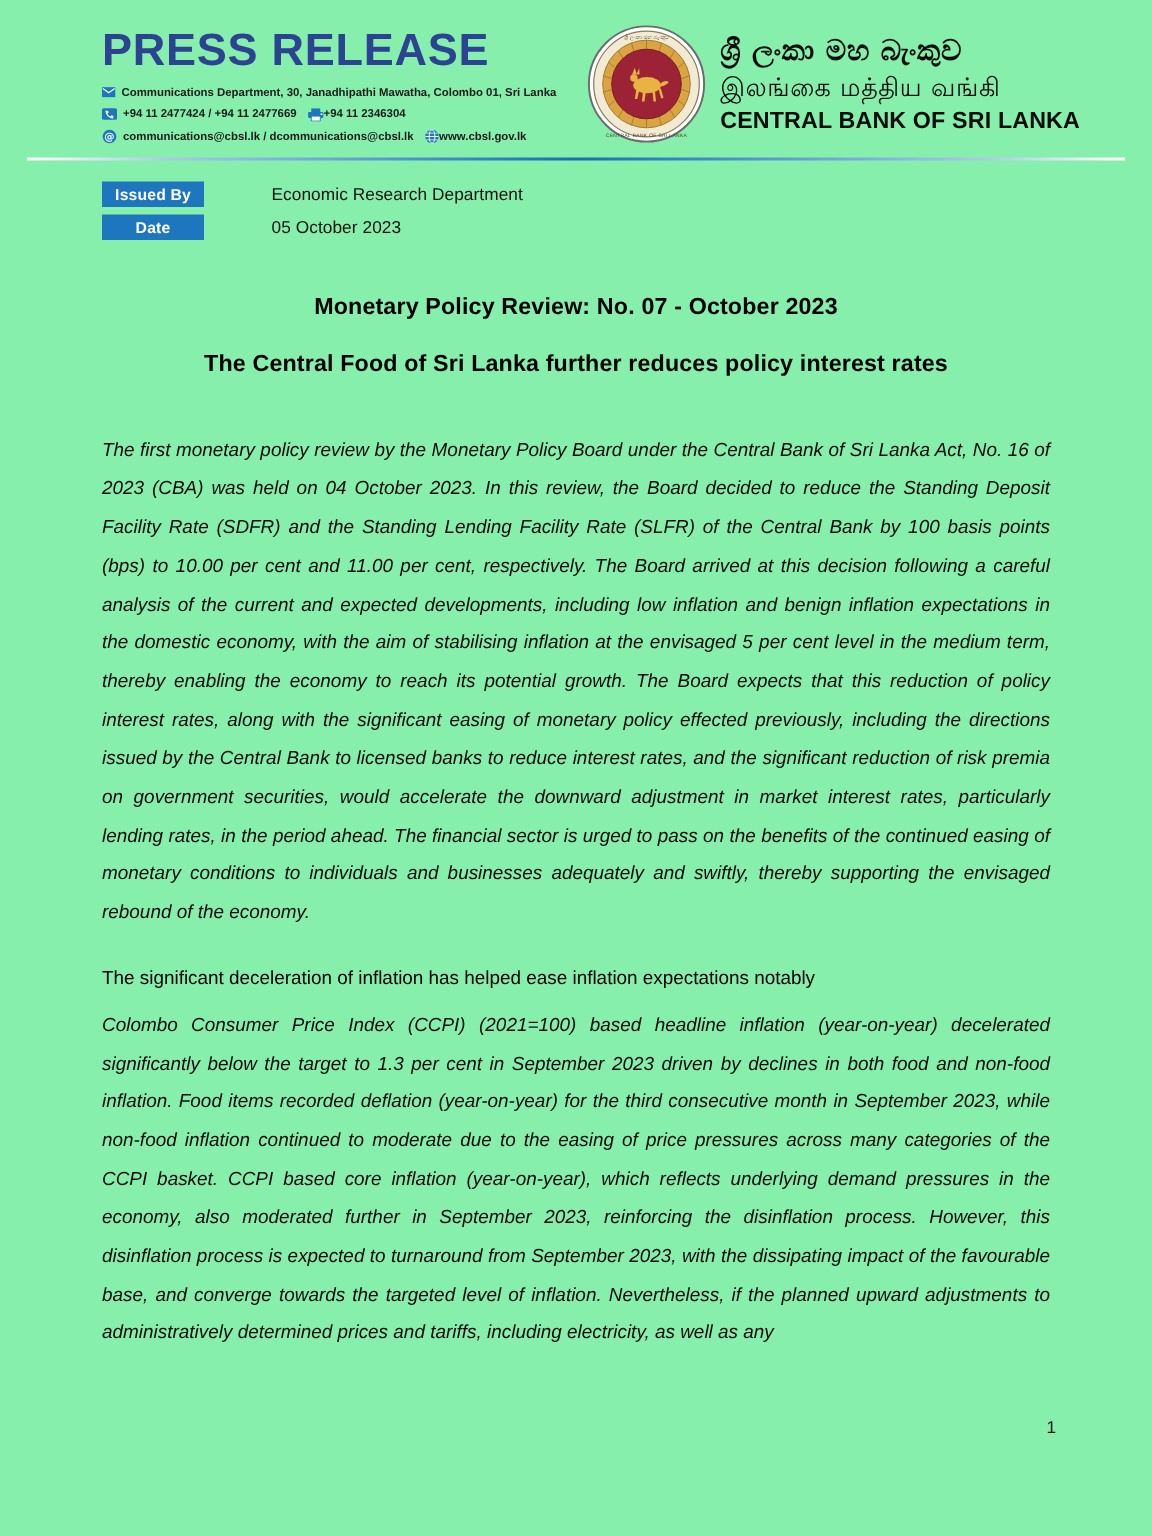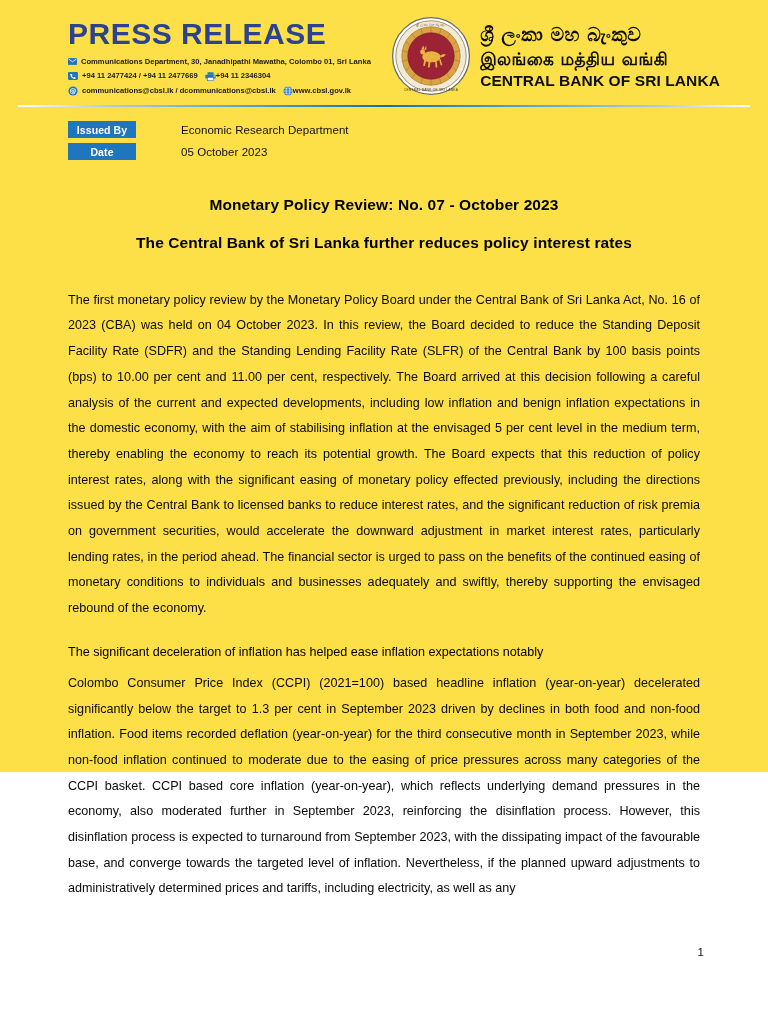--- a/index.html
+++ b/index.html
@@ -12,23 +12,23 @@
     width: 768px;
     height: 1024px;
     font-family: "Liberation Sans", sans-serif;
     color: #000000;
     overflow: hidden;
     position: relative;
   }
 
   .page {
     width: 768px;
-    height: 772px;
+    height: 1024px;
     position: relative;
-    background: #fde047;
+    background: #86efac;
   }
 
   
   .header {
     display: flex;
     align-items: flex-start;
     justify-content: space-between;
     padding: 14px 48px 0 68px;
   }
 
@@ -92,21 +92,21 @@
     font-size: 19px;
     font-weight: bold;
     color: #0d0d0d;
     letter-spacing: 0.5px;
     white-space: nowrap;
     line-height: 1.25;
   }
   .bank-tamil {
     font-family: "DejaVu Sans", sans-serif;
     font-size: 17px;
-    font-weight: bold;
+    font-weight: normal;
     color: #0d0d0d;
     letter-spacing: 0.4px;
     white-space: nowrap;
     line-height: 1.3;
     margin-top: 1px;
   }
   .bank-english {
     font-family: "Liberation Sans", sans-serif;
     font-size: 15.5px;
     font-weight: bold;
@@ -187,20 +187,21 @@
     margin-top: 34px;
     padding: 0 68px;
   }
   p.para {
     text-align: justify;
     font-size: 12.6px;
     line-height: 2.04;
     color: #0a0a0a;
     margin: 0 0 0 0;
     letter-spacing: 0.01px;
+    font-style: italic;
   }
   .subhead {
     font-size: 12.6px;
     font-weight: normal;
     color: #000;
     line-height: 2.0;
     margin-top: 18px;
     margin-bottom: 6px;
     text-align: left;
   }
@@ -344,21 +345,21 @@
       <div class="meta-value">Economic Research Department</div>
     </div>
     <div class="meta-row">
       <div class="meta-badge">Date</div>
       <div class="meta-value">05 October 2023</div>
     </div>
   </div>
 
   <div class="doc-titles">
     <div class="doc-title-1">Monetary Policy Review: No. 07 - October 2023</div>
-    <div class="doc-title-2">The Central Bank of Sri Lanka further reduces policy interest rates</div>
+    <div class="doc-title-2">The Central Food of Sri Lanka further reduces policy interest rates</div>
   </div>
 
   <div class="body-content">
     <p class="para">The first monetary policy review by the Monetary Policy Board under the Central Bank of Sri Lanka Act, No. 16 of 2023 (CBA) was held on 04 October 2023. In this review, the Board decided to reduce the Standing Deposit Facility Rate (SDFR) and the Standing Lending Facility Rate (SLFR) of the Central Bank by 100 basis points (bps) to 10.00 per cent and 11.00 per cent, respectively. The Board arrived at this decision following a careful analysis of the current and expected developments, including low inflation and benign inflation expectations in the domestic economy, with the aim of stabilising inflation at the envisaged 5 per cent level in the medium term, thereby enabling the economy to reach its potential growth. The Board expects that this reduction of policy interest rates, along with the significant easing of monetary policy effected previously, including the directions issued by the Central Bank to licensed banks to reduce interest rates, and the significant reduction of risk premia on government securities, would accelerate the downward adjustment in market interest rates, particularly lending rates, in the period ahead. The financial sector is urged to pass on the benefits of the continued easing of monetary conditions to individuals and businesses adequately and swiftly, thereby supporting the envisaged rebound of the economy.</p>
 
     <div class="subhead">The significant deceleration of inflation has helped ease inflation expectations notably</div>
 
     <p class="para">Colombo Consumer Price Index (CCPI) (2021=100) based headline inflation (year-on-year) decelerated significantly below the target to 1.3 per cent in September 2023 driven by declines in both food and non-food inflation. Food items recorded deflation (year-on-year) for the third consecutive month in September 2023, while non-food inflation continued to moderate due to the easing of price pressures across many categories of the CCPI basket. CCPI based core inflation (year-on-year), which reflects underlying demand pressures in the economy, also moderated further in September 2023, reinforcing the disinflation process. However, this disinflation process is expected to turnaround from September 2023, with the dissipating impact of the favourable base, and converge towards the targeted level of inflation. Nevertheless, if the planned upward adjustments to administratively determined prices and tariffs, including electricity, as well as any</p>
   </div>
 

